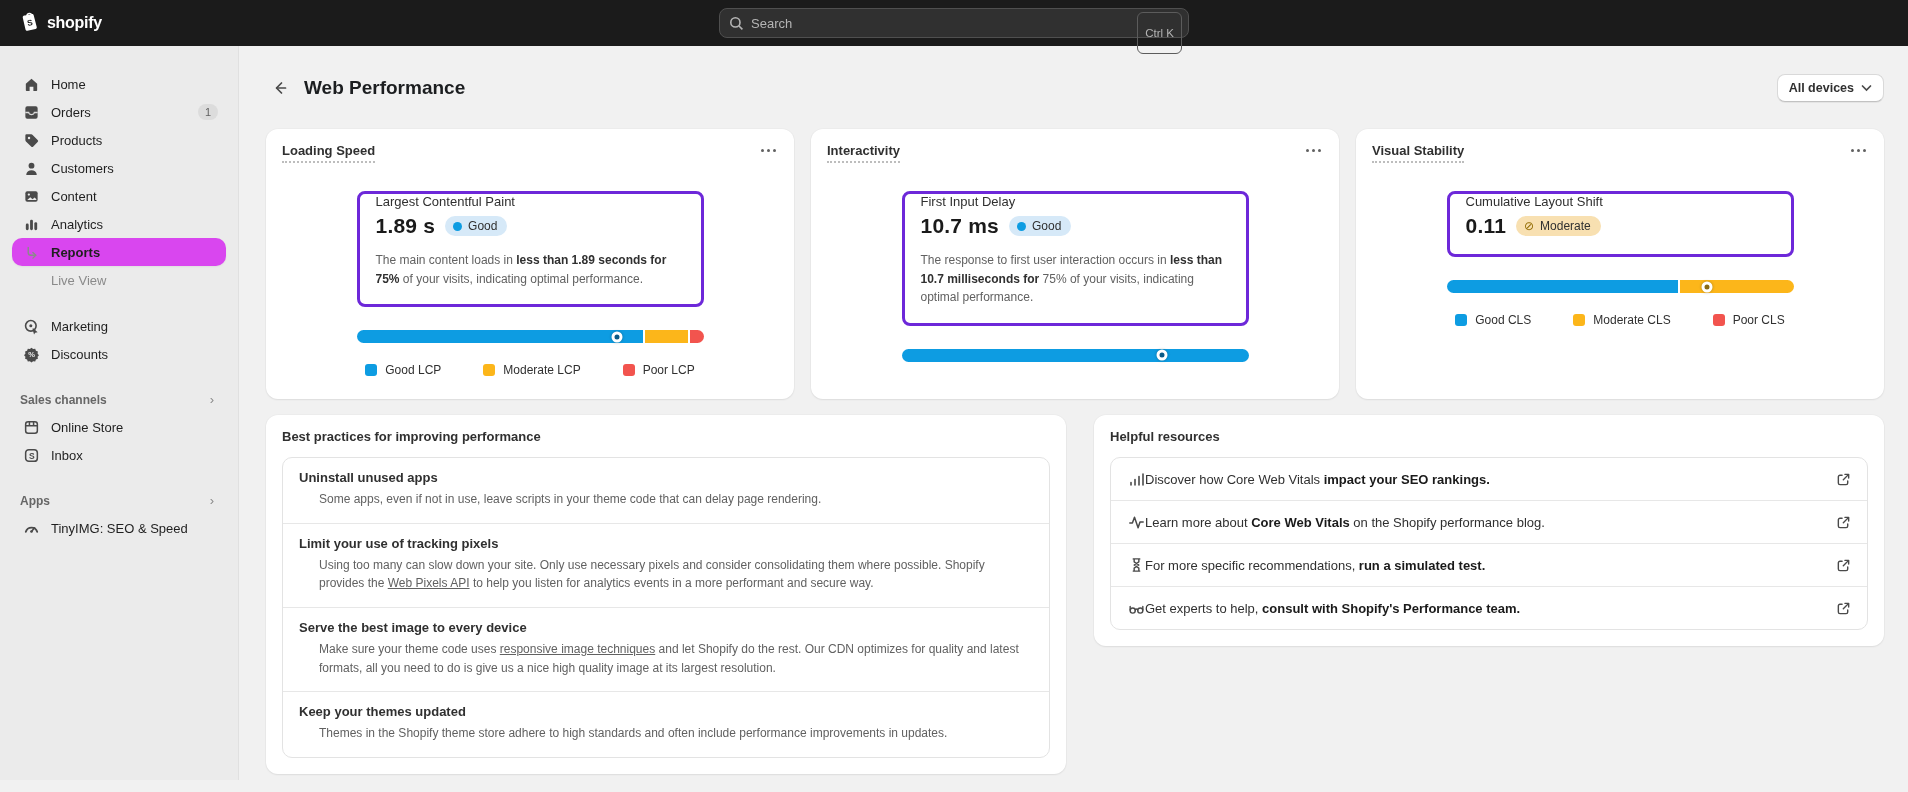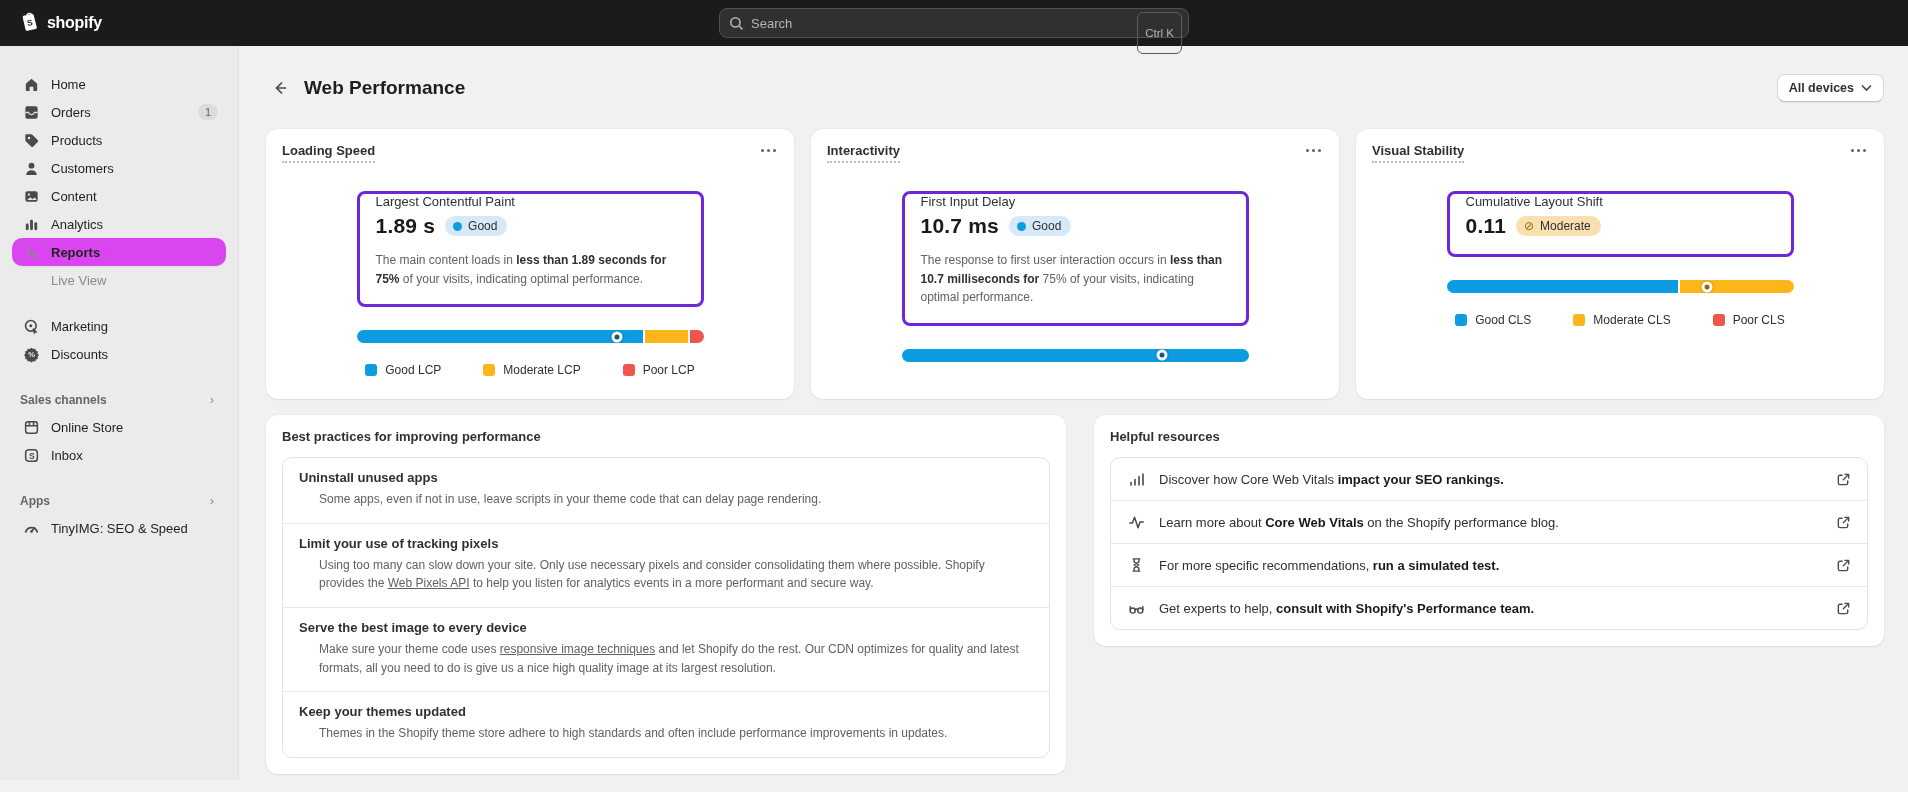--- a/index.html
+++ b/index.html
@@ -67,21 +67,21 @@
   .bp-panel { width:800px; flex:none; }
   .hr-panel { flex:1; }
   .panel-title { font-size:13px; font-weight:700; color:#303030; }
   .inner-list { margin-top:13px; border:1px solid #e3e3e3; border-radius:10px; overflow:hidden; background:#fff; }
   .bp-row { padding:12px 16px 14px; border-bottom:1px solid #e7e7e7; }
   .bp-row:last-child { border-bottom:none; }
   .bp-title { font-size:13px; font-weight:700; color:#303030; }
   .bp-desc { margin-top:5px; font-size:12px; color:#616161; line-height:1.55; max-width:740px;margin-left:20px; }
   .bp-desc a { color:#616161; text-decoration:underline; cursor:pointer; }
 
-  .res-row { display:flex; align-items:center; gap:14px; padding:12px 16px; border-bottom:1px solid #e7e7e7; font-size:13px; color:#303030; cursor:pointer; }
+  .res-row { display:flex; align-items:center; padding:12px 16px; border-bottom:1px solid #e7e7e7; font-size:13px; color:#303030; cursor:pointer; }
   .res-row:last-child { border-bottom:none; }
   .res-ic { width:18px; height:18px; color:#4a4a4a; flex:none; display:flex; align-items:center; justify-content:center; }
   .res-text b { color:#1a1a1a; }
   .ext { margin-left:auto; color:#4a4a4a; display:flex; cursor:pointer; }
 
   svg { display:block; }
 </style>
 </head>
 <body>
 

